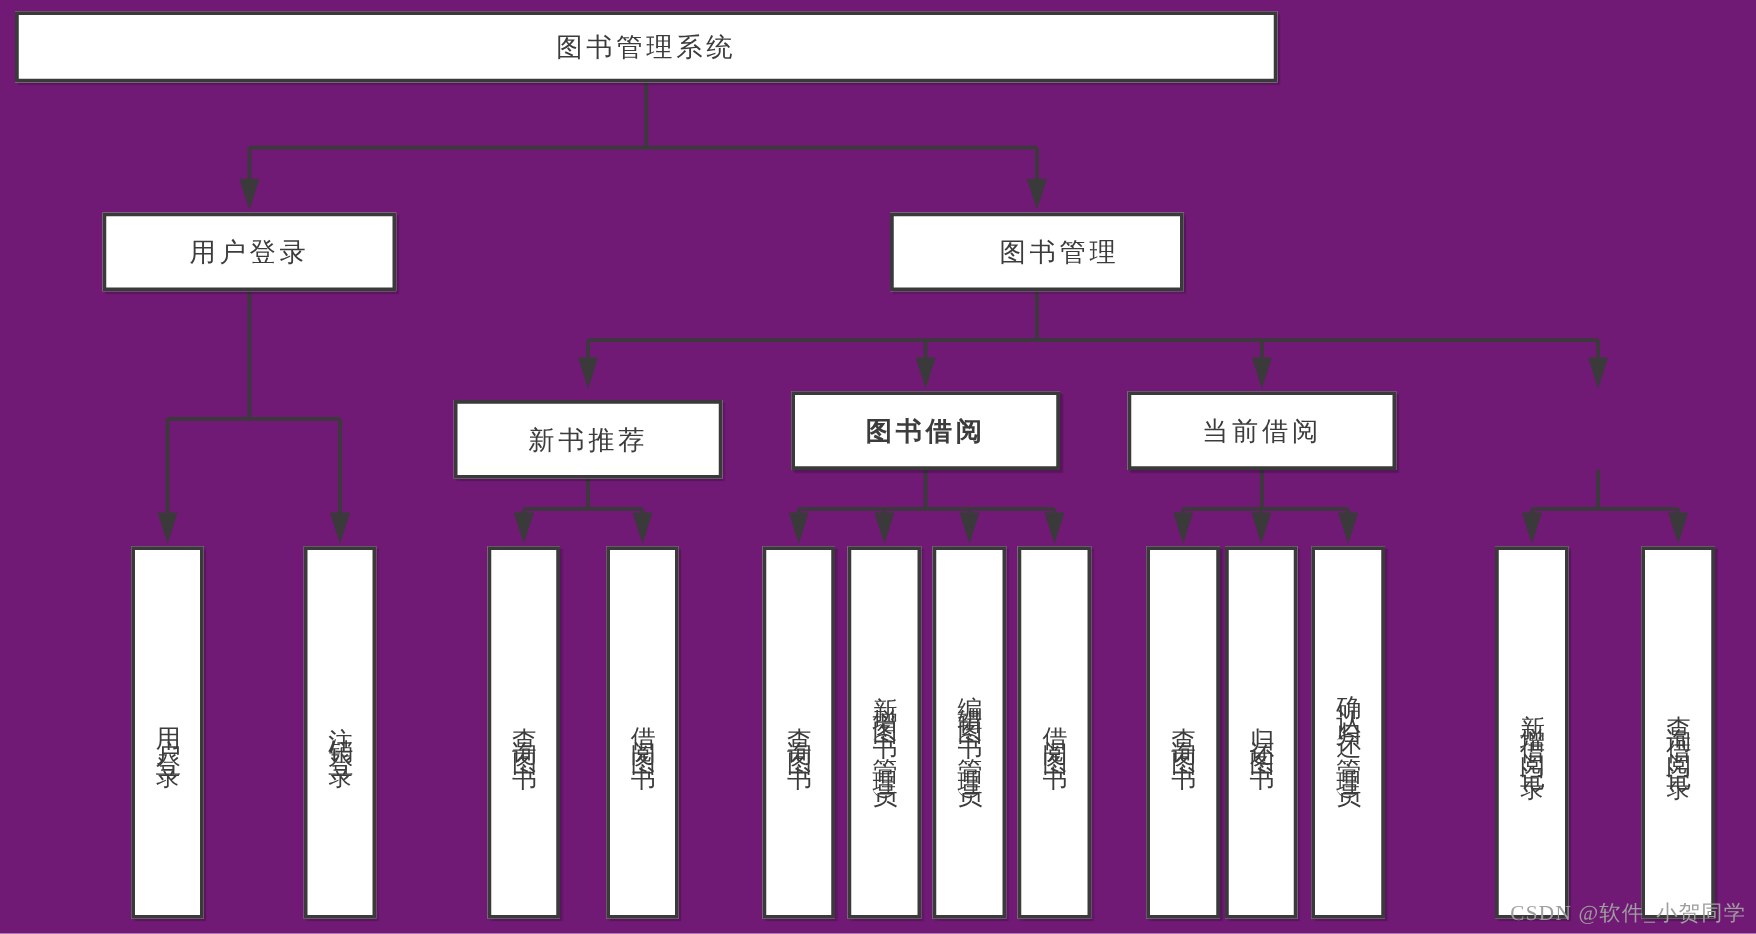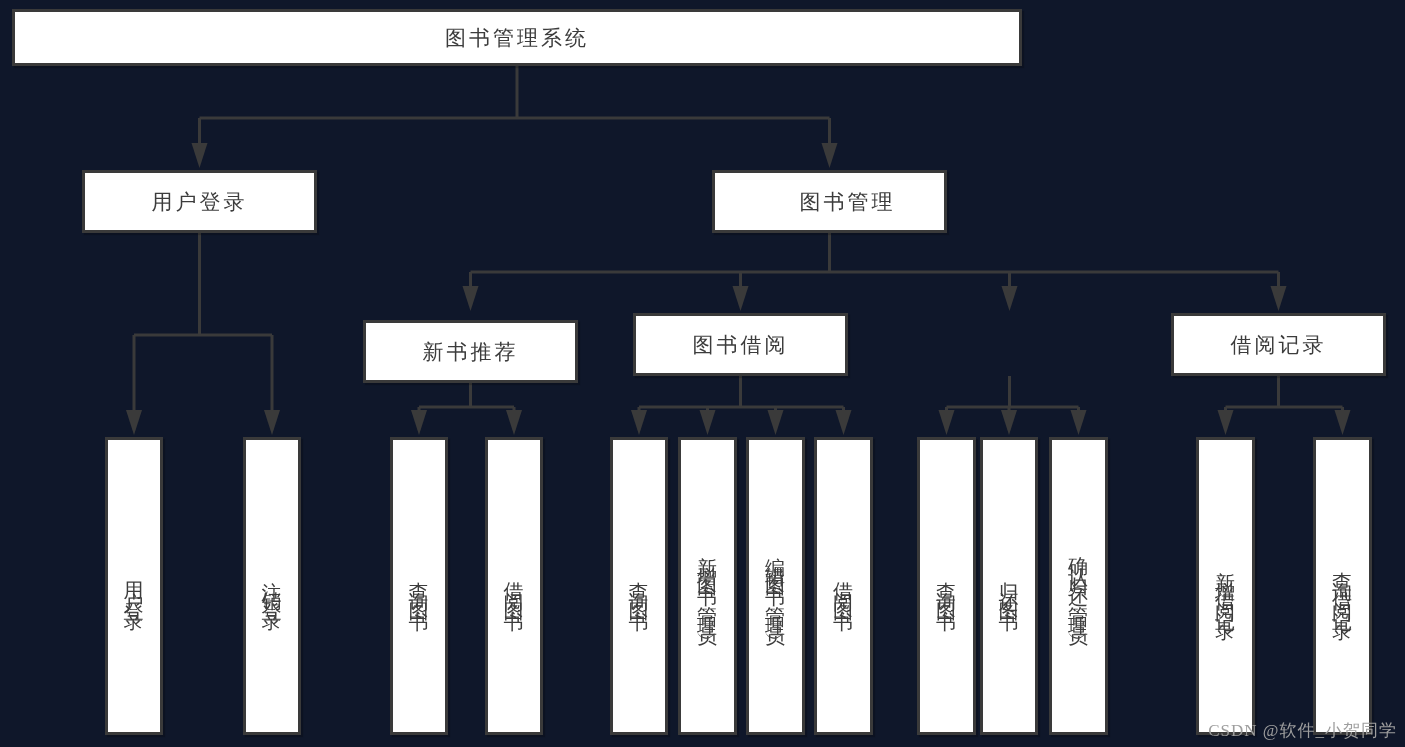--- a/index.html
+++ b/index.html
@@ -4,21 +4,21 @@
 <style>
   :root{
     --line:#3a3a3a;
     --text:#3c3c3c;
     --wm:#9e9e9e;
   }
   html,body{margin:0;padding:0;background:#fff;}
   #stage{
     position:relative;
     width:1405px;height:747px;
-    background:#0f172a;
+    background:#701a75;
     font-family:"Liberation Sans", sans-serif;
     overflow:hidden;
   }
   #wires{position:absolute;left:0;top:0;z-index:0;}
   #wires line{stroke:var(--line);stroke-width:3;}
   #wires polygon{fill:var(--line);stroke:none;}
   .hbox{
     position:absolute;box-sizing:border-box;z-index:1;
     background:#fff;border:3px solid var(--line);
     display:flex;align-items:center;justify-content:center;
@@ -133,25 +133,25 @@
   <div class="hbox" style="left:82px;top:170px;width:235px;height:63px;">
     <span>用户登录</span>
   </div>
   <div class="hbox" style="left:712px;top:170px;width:235px;height:63px;padding-left:36px;">
     <span>图书管理</span>
   </div>
 
   <div class="hbox" style="left:363px;top:320px;width:215px;height:63px;">
     <span>新书推荐</span>
   </div>
-  <div class="hbox" style="left:633px;top:313px;width:215px;height:63px;">
+  <div class="hbox" style="left:633px;top:313px;width:215px;height:63px;font-weight:bold;">
     <span>图书借阅</span>
   </div>
-  <div class="hbox" style="left:1171px;top:313px;width:215px;height:63px;">
-    <span>借阅记录</span>
+  <div class="hbox" style="left:902px;top:313px;width:215px;height:63px;">
+    <span>当前借阅</span>
   </div>
 
   <div class="vbox" style="left:105px;top:437px;width:58px;height:298px;">
     <span class="vtext">用户登录</span>
   </div>
   <div class="vbox" style="left:243px;top:437px;width:58px;height:298px;">
     <span class="vtext">注销登录</span>
   </div>
 
   <div class="vbox" style="left:390px;top:437px;width:58px;height:298px;">

